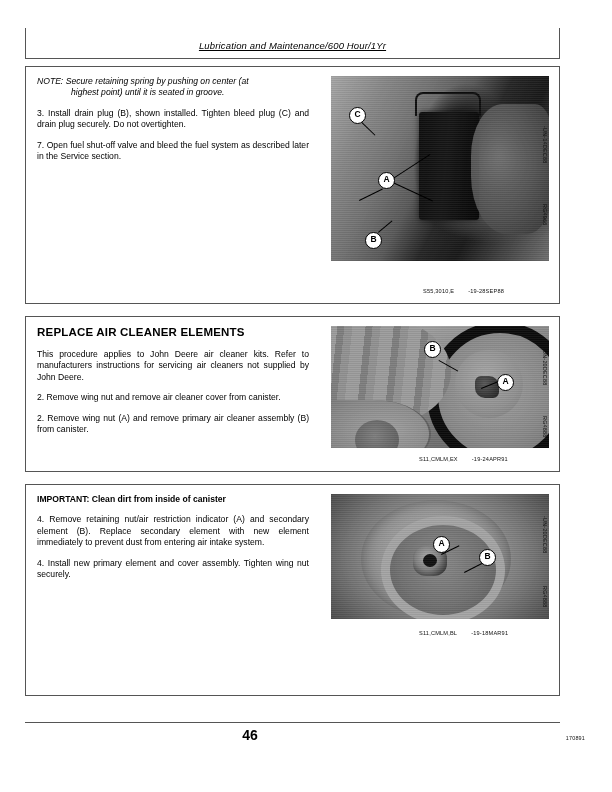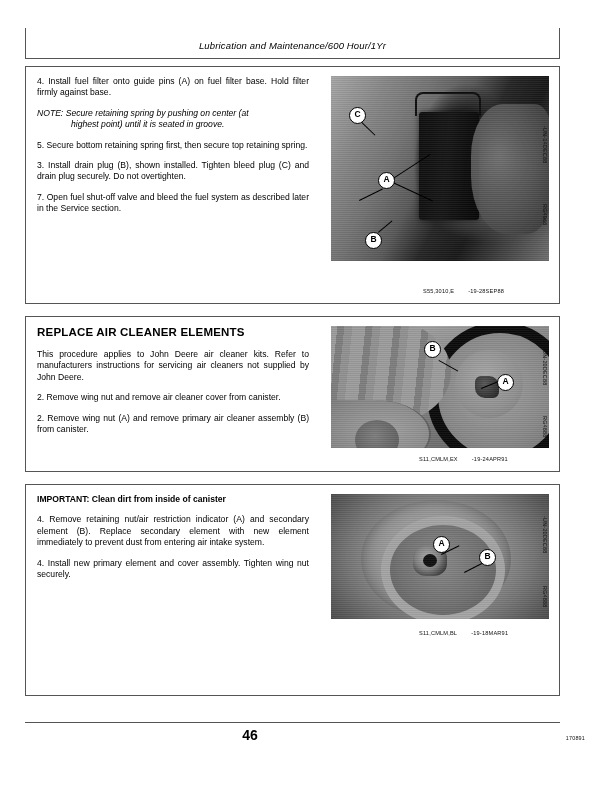--- a/index.html
+++ b/index.html
@@ -36,20 +36,21 @@
   }
   .header-title {
     position: absolute;
     left: 0;
     right: 0;
     top: 12px;
     text-align: center;
     font-style: italic;
     font-size: 9.5px;
     letter-spacing: 0.15px;
+    text-decoration: underline;
   }
 
   
   .section {
     position: absolute;
     left: 25px;
     width: 535px;
     border: 1px solid #555;
     box-sizing: border-box;
     background: #fff;
@@ -211,26 +212,24 @@
 
 <div class="page">
 
   <div class="header-band">
     <div class="header-title">Lubrication and Maintenance/600 Hour/1Yr</div>
   </div>
 
   <div class="section sec1">
 
     <div class="col-text">
-      <p class="para">4. Install fuel filter onto guide pins (A) on fuel filter base. Hold filter firmly against base.</p>
       <p class="para note">
         <span>NOTE: Secure retaining spring by pushing on center (at</span>
         <span class="note-indent">highest point) until it is seated in groove.</span>
       </p>
-      <p class="para">5. Secure bottom retaining spring first, then secure top retaining spring.</p>
       <p class="para">3. Install drain plug (B), shown installed. Tighten bleed plug (C) and drain plug securely. Do not overtighten.</p>
       <p class="para">7. Open fuel shut-off valve and bleed the fuel system as described later in the Service section.</p>
     </div>
 
     <div class="figure fig1">
       <div class="photo" style="background:
              radial-gradient(ellipse 55% 40% at 78% 62%, #3a3a3a 0%, #5c5c5c 40%, rgba(92,92,92,0) 72%),
              radial-gradient(ellipse 30% 55% at 62% 48%, #141414 0%, #2a2a2a 55%, rgba(42,42,42,0) 80%),
              linear-gradient(118deg, #cfcfcf 0%, #a8a8a8 18%, #8e8e8e 33%, #6f6f6f 46%, #2e2e2e 58%, #1d1d1d 70%, #4a4a4a 82%, #8a8a8a 100%),
              #9a9a9a;">

